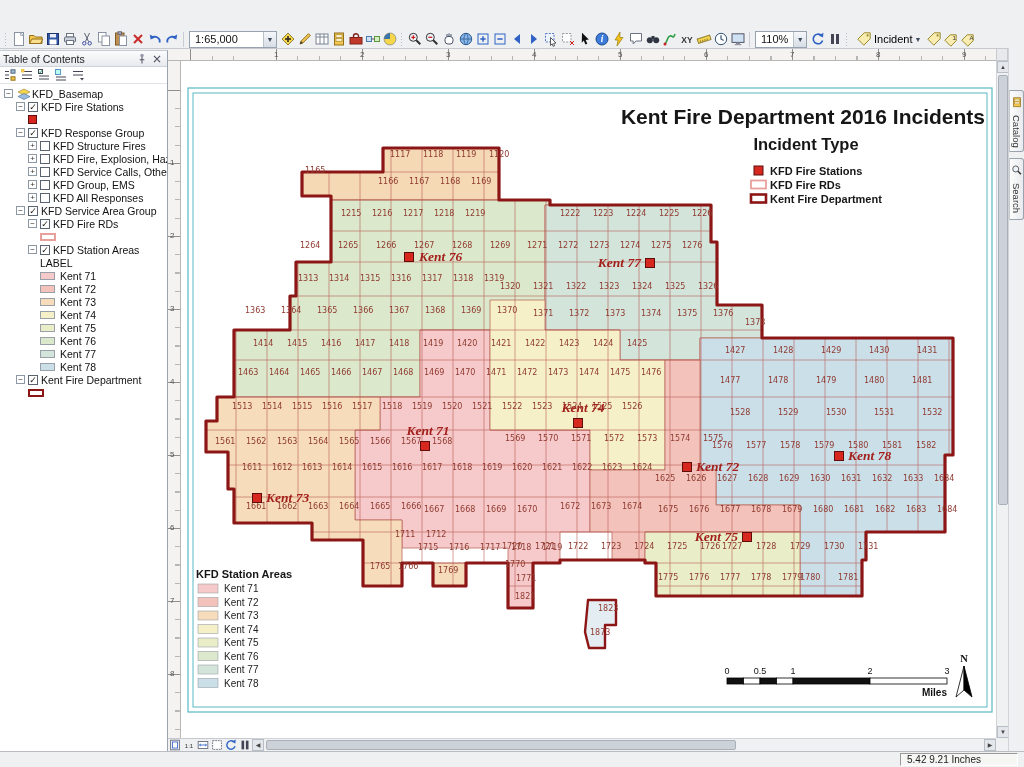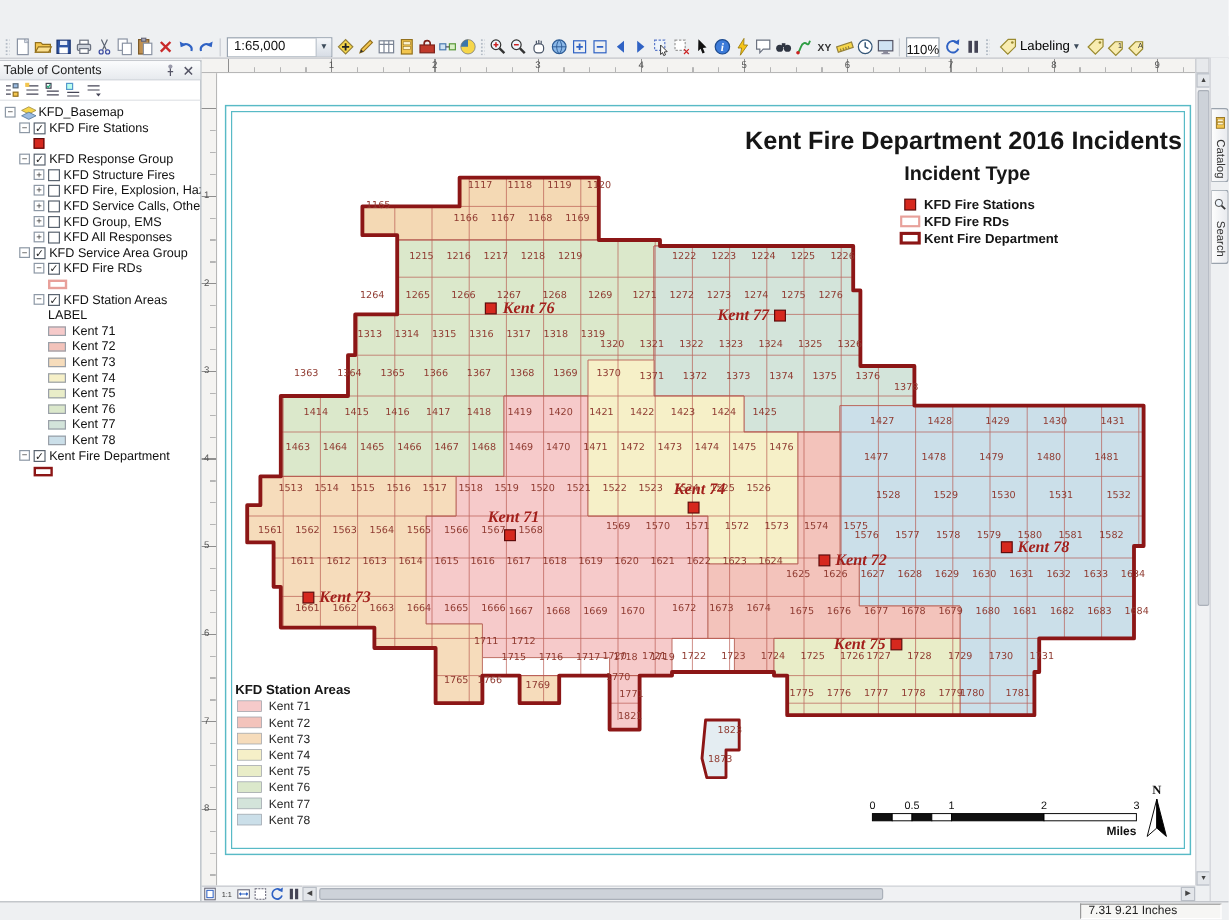--- a/index.html
+++ b/index.html
@@ -350,21 +350,21 @@
         </span>
         <span class="tbicon">
           <svg width="16" height="16" viewBox="0 0 16 16">
             <rect x="2" y="2.8" width="12" height="8.6" fill="#cfe2f3" stroke="#556"></rect>
             <rect x="6" y="11.6" width="4" height="1.6" fill="#889"></rect>
             <rect x="4.6" y="13.2" width="6.8" height="1" fill="#889"></rect>
           </svg>
         </span>
       </span>
     <span class="tbsep"></span>
-    <span class="combo" style="width:28px;flex-direction:column;">
+    <span class="combo" style="width:52px;">
       <span class="ctext" style="flex:1">110%</span>
       <span class="cbtn">▼</span>
     </span>
     <span class="tbgroup" id="tb-right">
         <span class="tbicon">
           <svg width="16" height="16" viewBox="0 0 16 16">
             <path d="M12.6 9.5A4.8 4.8 0 1 1 11 4.2" fill="none" stroke="#2f62c4" stroke-width="1.6"></path>
             <path d="M13.4 1.8 13 6.4 8.8 4.4Z" fill="#2f62c4"></path>
           </svg>
         </span>
@@ -376,21 +376,21 @@
         </span>
       </span>
     <span class="grip"></span>
     <button class="labelingbtn">
       <span class="tbicon" id="labelingicon">
           <svg width="16" height="16" viewBox="0 0 16 16">
             <path d="M1.8 8.2 8.2 1.8H14.2V7.8L7.8 14.2Z" fill="#f8ecb0" stroke="#9a8a30"></path>
             <circle cx="11.6" cy="4.4" r="1.1" fill="#9a8a30"></circle>
           </svg>
         </span>
-      <span>Labeling</span>
+      <span>Incident</span>
       <span class="cbtn" style="border:none;background:none;">▼</span>
     </button>
     <span class="tbgroup" id="tb-label">
         <span class="tbicon">
           <svg width="16" height="16" viewBox="0 0 16 16">
             <path d="M1.8 8.2 8.2 1.8H14.2V7.8L7.8 14.2Z" fill="#f8ecb0" stroke="#9a8a30"></path>
             <circle cx="11.6" cy="4.4" r="1.1" fill="#9a8a30"></circle>
           </svg>
         </span>
         <span class="tbicon">
@@ -653,21 +653,21 @@
       <div class="side-tab" style="top: 110px; height: 62px;">
         <span style="transform: scale(0.75);"><svg width="16" height="16" viewBox="0 0 16 16">
             <circle cx="6.3" cy="6.3" r="4" fill="#eef4fb" stroke="#333"></circle>
             <path d="M9.3 9.3 13.3 13.3" stroke="#333" stroke-width="2"></path>
           </svg></span>
         <span class="vtext">Search</span>
       </div>
     </div>
 
   <div class="statusbar">
-    <span class="statuscell">7.31  9.21 Inches</span>
+    <span class="statuscell">5.42  9.21 Inches</span>
   </div>
 
   <svg class="mapsvg" id="map-svg" viewBox="0 0 1024 767">
       <defs>
         <clipPath id="clipMap">
           <path d="M383,148 L499,148 L499,200 L550,200 L550,205 L711,205 L711,242 L717,242 L717,305 L762,305 L762,338 L953,338 L953,455 L945,455 L945,532 L866,532 L866,560 L862,560 L862,596 L656,596 L656,563 L645,563 L645,560 L560,560 L560,563 L533,563 L533,608 L508,608 L508,563 L466,563 L466,586 L433,586 L433,563 L402,563 L402,586 L363,586 L363,540 L312,540 L312,523 L234,523 L234,489 L228,489 L228,452 L206,452 L206,421 L217,421 L217,397 L234,397 L234,330 L290,330 L290,296 L296,296 L296,262 L331,262 L331,196 L302,196 L302,172 L383,172 Z"></path>
         </clipPath>
       </defs>
       <rect x="188" y="88" width="804" height="624" fill="none" stroke="#58bac6" stroke-width="1.2"></rect>
       <rect x="193" y="93" width="794" height="614" fill="none" stroke="#58bac6" stroke-width="1"></rect>

